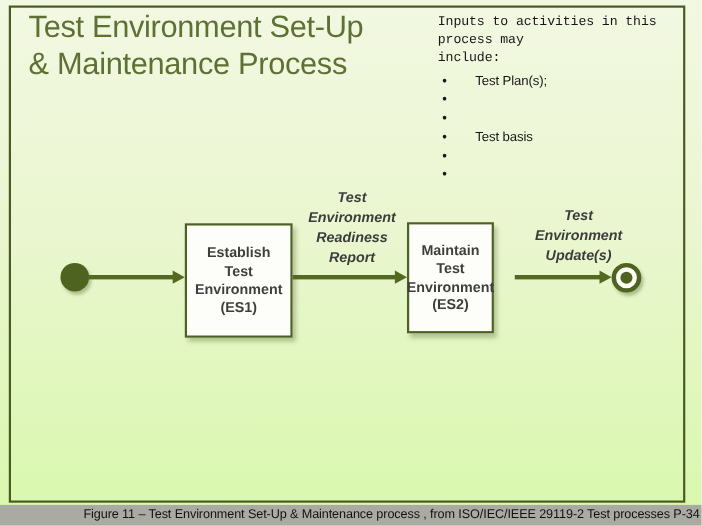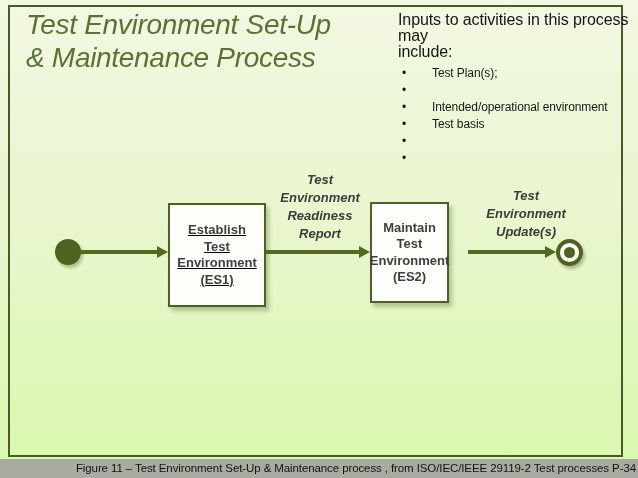--- a/index.html
+++ b/index.html
@@ -21,32 +21,32 @@
   }
   .title {
     position: absolute;
     left: 26px; top: 8px;
     margin: 0;
     font-size: 28px;
     line-height: 33px;
     font-weight: 400;
     letter-spacing: -0.3px;
     color: #5e7134;
-    font-style: italic;
   }
   .inputs-note {
     position: absolute;
     left: 398px; top: 12px;
     width: 236px;
     color: #161616;
   }
   .inputs-note .intro {
-    font-size: 16px;
+    font-size: 12px;
     line-height: 16px;
     letter-spacing: -0.1px;
+    font-family: Liberation Mono, monospace;
   }
   .bullets { margin-top: 4px; }
   .b-row { display: flex; height: 17px; align-items: center; }
   .b-dot {
     width: 34px;
     padding-left: 4px;
     font-size: 12px;
     flex: 0 0 34px;
   }
   .b-txt {
@@ -90,21 +90,21 @@
     align-items: center;
     justify-content: center;
     text-align: center;
   }
   .pbox .pbox-label {
     font-size: 13px;
     font-weight: 700;
     line-height: 16.5px;
     color: #3e3e3e;
   }
-  .box-es1 { left: 168px; top: 203px; width: 98px; height: 104px; text-decoration: underline; }
+  .box-es1 { left: 168px; top: 203px; width: 98px; height: 104px; }
   .box-es2 { left: 370px; top: 202px; width: 79px; height: 101px; }
   .flow-label {
     position: absolute;
     text-align: center;
     font-style: italic;
     font-weight: 600;
     font-size: 13px;
     line-height: 18px;
     color: #3c3c3c;
   }
@@ -160,21 +160,20 @@
     <div class="bullets">
       <div class="b-row">
         <span class="b-dot">•</span>
         <span class="b-txt">Test Plan(s);</span>
       </div>
       <div class="b-row">
         <span class="b-dot">•</span>
       </div>
       <div class="b-row">
         <span class="b-dot">•</span>
-        <span class="b-txt">Intended/operational environment</span>
       </div>
       <div class="b-row">
         <span class="b-dot">•</span>
         <span class="b-txt">Test basis</span>
       </div>
       <div class="b-row">
         <span class="b-dot">•</span>
       </div>
       <div class="b-row">
         <span class="b-dot">•</span>

